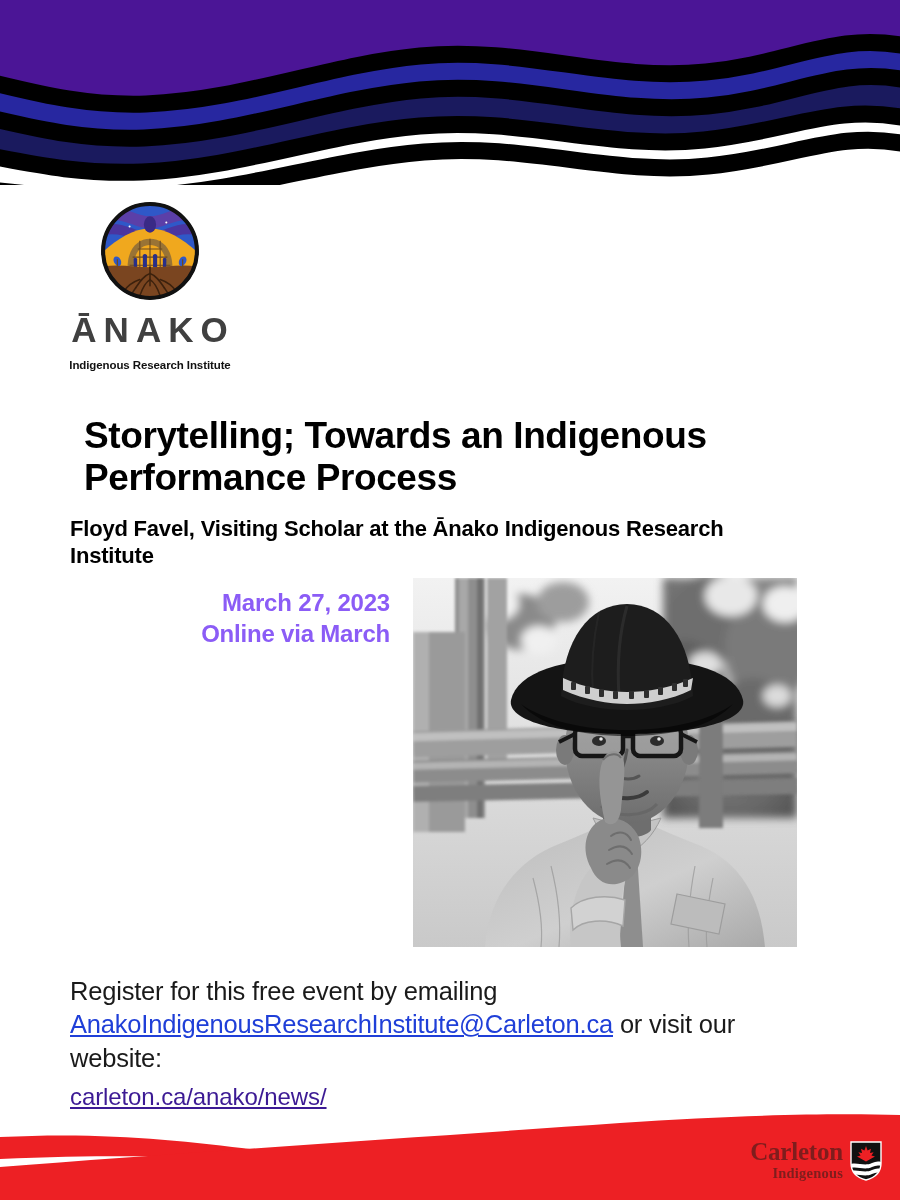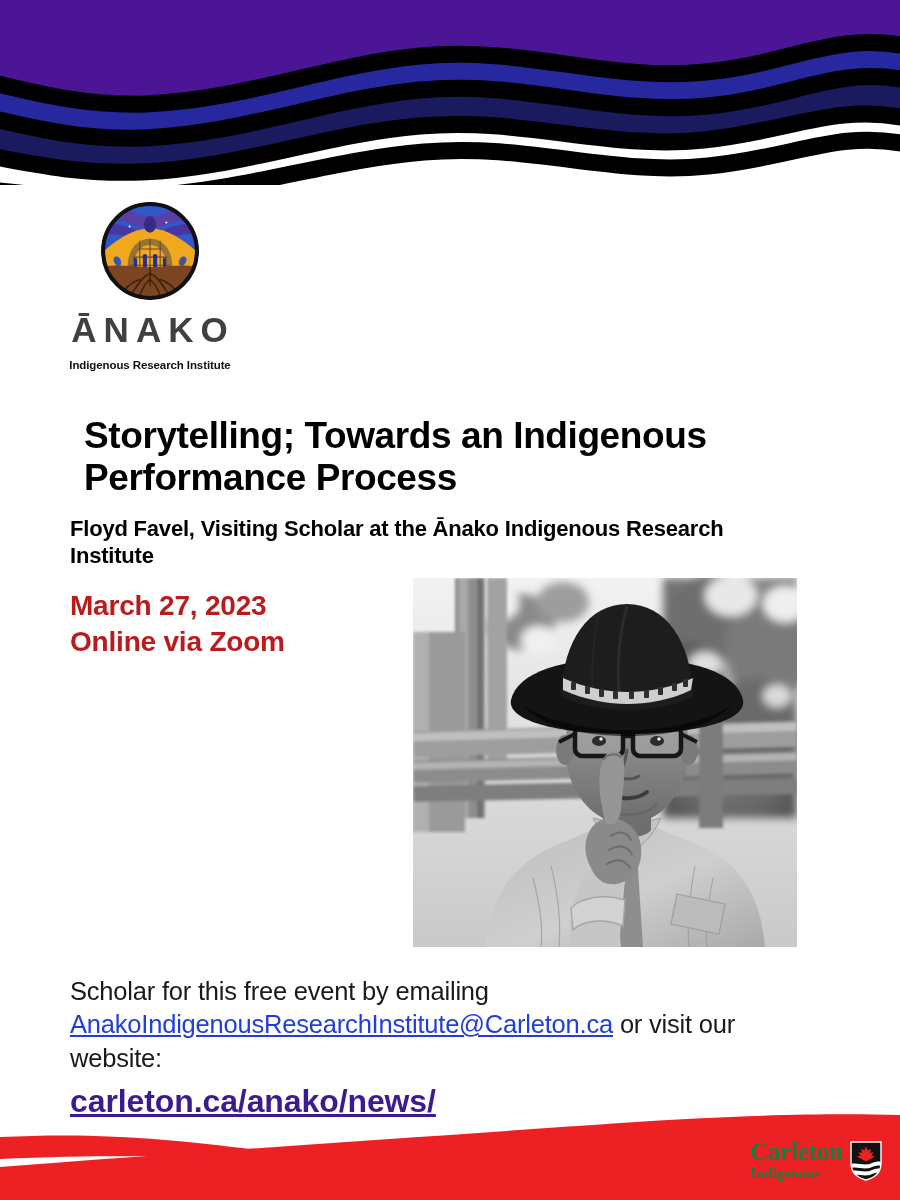--- a/index.html
+++ b/index.html
@@ -88,25 +88,26 @@
     color: #000000;
     letter-spacing: -0.2px;
   }
 
   
   .details {
     position: absolute;
     left: 70px;
     top: 588px;
     width: 320px;
-    font-size: 28px;
+    font-size: 24px;
     font-weight: bold;
     line-height: 1.28;
-    color: #b91c1c;
+    color: #8b5cf6;
     letter-spacing: -0.2px;
+    text-align: right;
   }
   .details div { white-space: nowrap; }
 
   
   .portrait {
     position: absolute;
     left: 413px;
     top: 578px;
     width: 384px;
     height: 369px;
@@ -128,22 +129,22 @@
   }
   .email-link {
     color: #1f3fd8;
     text-decoration: underline;
     cursor: pointer;
   }
   .website-url {
     position: absolute;
     left: 70px;
     top: 1083px;
-    font-size: 32px;
-    font-weight: bold;
+    font-size: 24px;
+    font-weight: normal;
     color: #3c1a94;
     letter-spacing: -0.1px;
     cursor: pointer;
   }
 
   
   .bottom-waves {
     position: absolute;
     left: 0;
     bottom: 0;
@@ -153,21 +154,22 @@
   .bottom-waves svg { display: block; }
   .carleton-lockup {
     position: absolute;
     right: 18px;
     bottom: 18px;
     display: flex;
     align-items: center;
     gap: 7px;
   }
   .carleton-words {
-    color: #15803d;
+    text-align: right;
+    color: #7f1d1d;
     font-family: "Liberation Serif", serif;
   }
   .carleton-name {
     font-size: 25px;
     font-weight: bold;
     line-height: 1;
     letter-spacing: -0.2px;
   }
   .carleton-sub {
     font-size: 14.5px;
@@ -268,21 +270,21 @@
     </svg>
     <div class="logo-wordmark">ĀNAKO</div>
     <div class="logo-tagline">Indigenous Research Institute</div>
   </div>
 
   <h1 class="headline">Storytelling; Towards an Indigenous Performance Process</h1>
   <h2 class="subtitle">Floyd Favel, Visiting Scholar at the Ānako Indigenous Research Institute</h2>
 
   <div class="details">
     <div>March 27, 2023</div>
-    <div>Online via Zoom</div>
+    <div>Online via March</div>
   </div>
 
   <div class="portrait">
     <svg width="384" height="369" viewBox="0 0 384 369" xmlns="http://www.w3.org/2000/svg">
       <defs>
         <linearGradient id="skyG" x1="0" y1="0" x2="0" y2="1">
           <stop offset="0%" stop-color="#f2f2f2"></stop>
           <stop offset="100%" stop-color="#c9c9c9"></stop>
         </linearGradient>
         <linearGradient id="shirtG" x1="0" y1="0" x2="1" y2="1">
@@ -424,21 +426,21 @@
           <path d="M194,286 C204,280 212,282 217,290"></path>
         </g>
         <path d="M190,182 C194,176 204,174 208,180" stroke="#6e6e6e" stroke-width="2" fill="none"></path>
 
         <path d="M158,330 C170,318 194,316 212,322 L210,348 C192,340 170,342 160,352 Z" fill="#d2d2d2" stroke="#a6a6a6" stroke-width="1.4"></path>
       </g>
     </svg>
   </div>
 
   <div class="register">
-    <span>Scholar for this free event by emailing </span><a class="email-link" href="#">AnakoIndigenousResearchInstitute@Carleton.ca</a><span> or visit our website:</span>
+    <span>Register for this free event by emailing </span><a class="email-link" href="#">AnakoIndigenousResearchInstitute@Carleton.ca</a><span> or visit our website:</span>
   </div>
   <a class="website-url" href="#">carleton.ca/anako/news/</a>
 
   <div class="bottom-waves">
     <svg width="900" height="115" viewBox="0 0 900 115" xmlns="http://www.w3.org/2000/svg">
       <path d="M0,52 C120,46 200,58 300,70 C200,74 120,68 0,74 Z" fill="#ed2024"></path>
       <path d="M0,82 C180,68 420,52 620,38 C740,30 830,28 900,30 L900,115 L0,115 Z" fill="#ed2024"></path>
     </svg>
     <div class="carleton-lockup">
       <div class="carleton-words">

